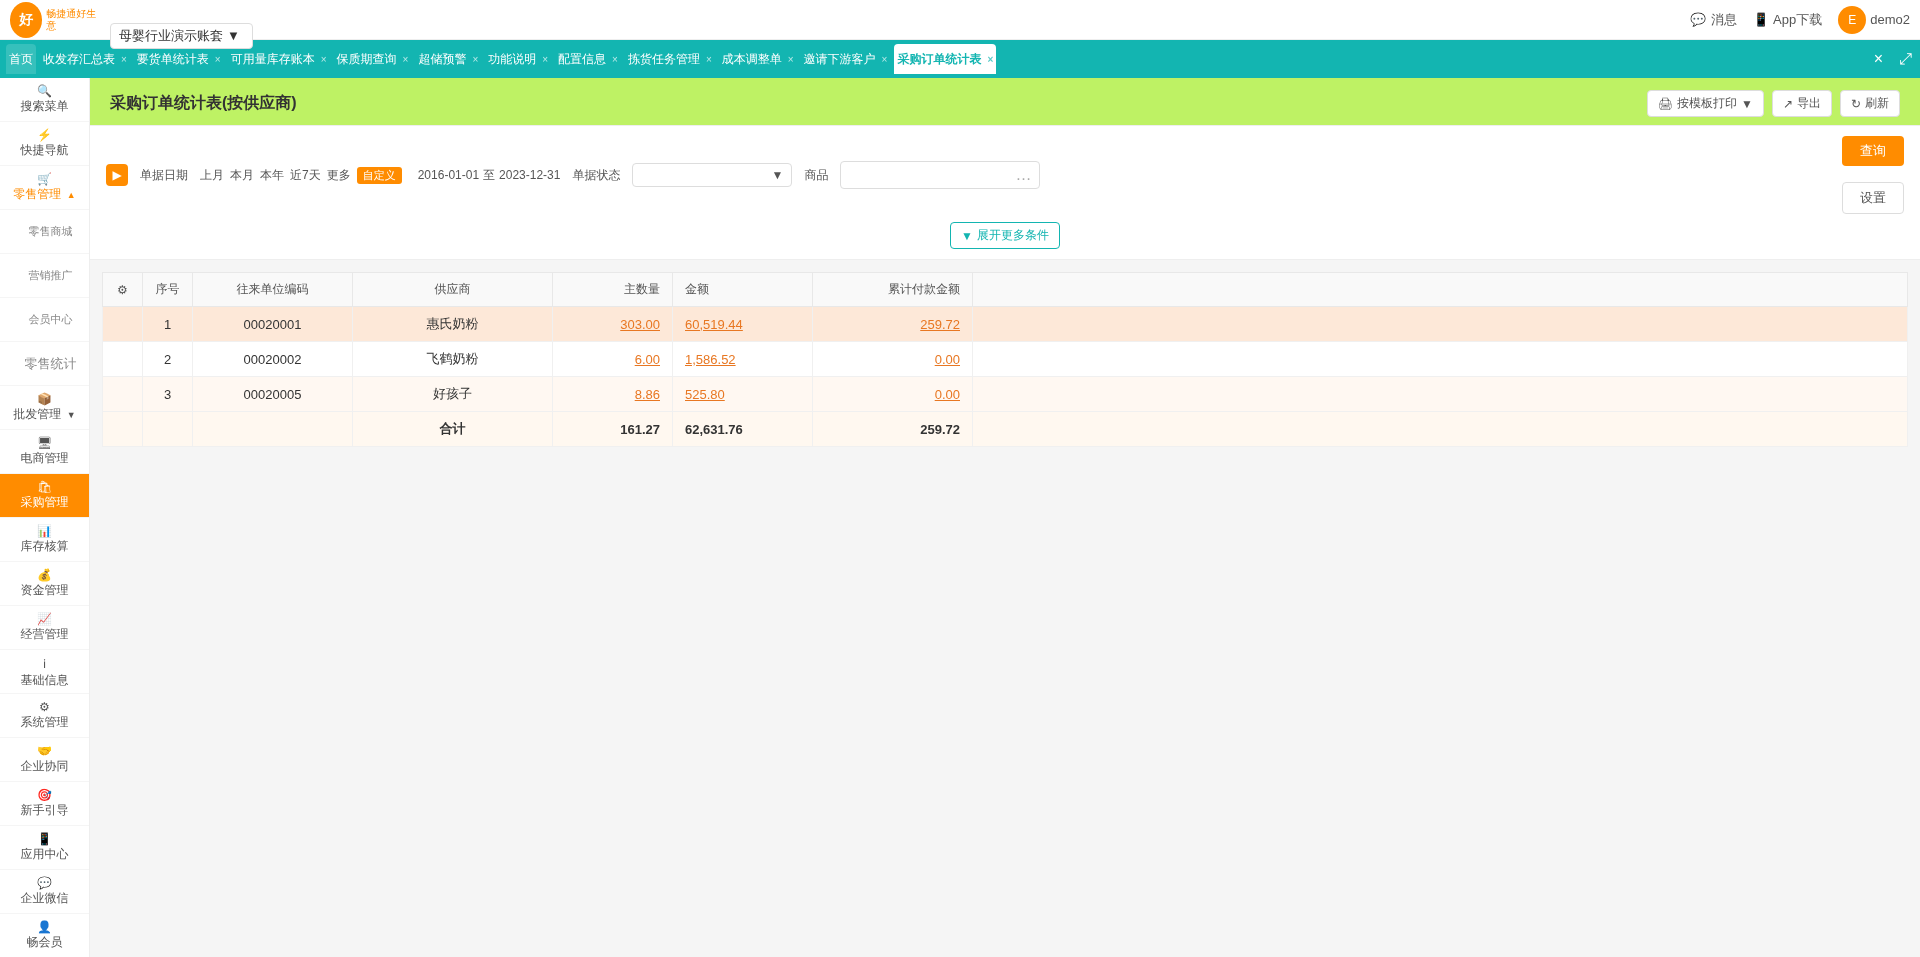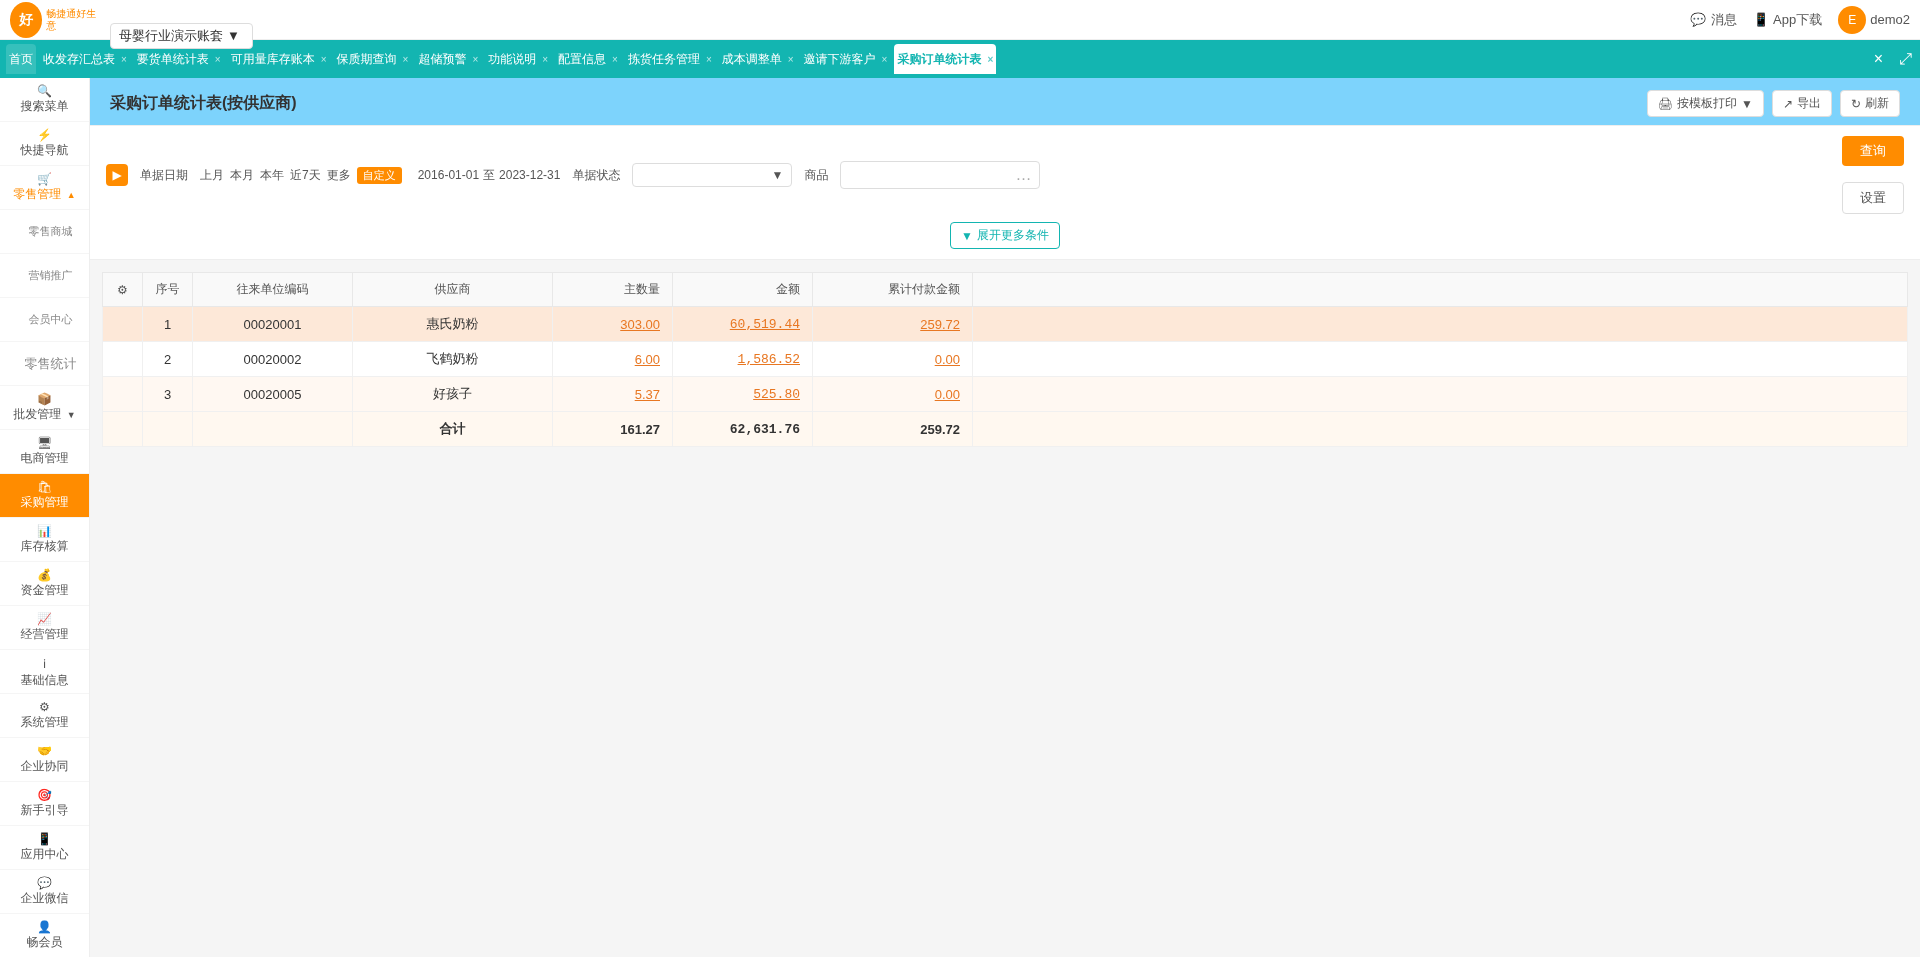--- a/index.html
+++ b/index.html
@@ -30,21 +30,21 @@
     .layout { display: flex; height: calc(957px - 40px - 38px); }
     .sidebar { width: 90px; background: #fff; border-right: 1px solid #eee; display: flex; flex-direction: column; overflow-y: auto; flex-shrink: 0; }
     .sidebar-item { display: flex; flex-direction: column; align-items: center; justify-content: center; padding: 10px 4px; cursor: pointer; color: #555; font-size: 12px; border-bottom: 1px solid #f5f5f5; text-align: center; min-height: 44px; }
     .sidebar-item.active { background: #ff8c00; color: #fff; }
     .sidebar-item.group-header { font-size: 12px; color: #555; }
     .sidebar-item.group-header.open { color: #ff8c00; }
     .sidebar-chevron { font-size: 9px; margin-left: 2px; }
 
     
     .main-content { flex: 1; overflow: hidden; background: #f5f5f5; display: flex; flex-direction: column; }
-    .page-header { background: #7dd3fc; padding: 12px 20px 8px; border-bottom: 1px solid #eee; display: flex; align-items: center; justify-content: space-between; }
+    .page-header { background: #bef264; padding: 12px 20px 8px; border-bottom: 1px solid #eee; display: flex; align-items: center; justify-content: space-between; }
     .page-title { font-size: 16px; font-weight: bold; color: #333; }
     .page-header-actions { display: flex; align-items: center; gap: 8px; }
     .btn-print { display: flex; align-items: center; gap: 4px; border: 1px solid #ddd; border-radius: 4px; padding: 4px 10px; background: #fff; cursor: pointer; font-size: 12px; color: #555; }
     .btn-export { display: flex; align-items: center; gap: 4px; border: 1px solid #ddd; border-radius: 4px; padding: 4px 10px; background: #fff; cursor: pointer; font-size: 12px; color: #555; }
     .btn-refresh { display: flex; align-items: center; gap: 4px; border: 1px solid #ddd; border-radius: 4px; padding: 4px 10px; background: #fff; cursor: pointer; font-size: 12px; color: #555; }
 
     
     .filter-area { background: #fff; padding: 10px 16px; border-bottom: 1px solid #eee; }
     .filter-row { display: flex; align-items: center; gap: 12px; flex-wrap: wrap; }
     .filter-toggle { width: 22px; height: 22px; background: #ff8c00; color: #fff; border-radius: 4px; display: flex; align-items: center; justify-content: center; cursor: pointer; font-size: 12px; flex-shrink: 0; }
@@ -67,21 +67,21 @@
     .data-table td { border: 1px solid #f0f0f0; padding: 8px 12px; font-size: 13px; color: #333; text-align: center; }
     .data-table tr.row-odd { background: #fff8f2; }
     .data-table tr.row-even { background: #fff; }
     .data-table tr.active-row td { background: #fde8d8; }
     .data-table td.link-val { color: #e87722; text-decoration: underline; cursor: pointer; }
     .data-table .col-check { width: 40px; }
     .data-table .col-no { width: 50px; }
     .data-table .col-code { width: 160px; }
     .data-table .col-supplier { width: 200px; }
     .data-table .col-qty { width: 120px; text-align: right; }
-    .data-table .col-amount { width: 140px; text-align: right; font-family: Liberation Mono, monospace; }
+    .data-table .col-amount { width: 140px; text-align: left; }
     .data-table .col-paid { width: 160px; text-align: right; }
 
     
     .table-footer { background: #fff8f0; border-top: 1px solid #eee; }
     .table-footer td { font-weight: bold; font-size: 13px; padding: 8px 12px; text-align: center; border: 1px solid #f0f0f0; }
 
     .more-dots { color: #aaa; cursor: pointer; font-size: 16px; }
     .filter-line2 { display: flex; justify-content: center; margin-top: 8px; }
   </style>
 </head>
@@ -343,21 +343,21 @@
             <td class="col-qty link-val">6.00</td>
             <td class="col-amount link-val">1,586.52</td>
             <td class="col-paid link-val">0.00</td>
             <td></td>
           </tr>
           <tr class="row-odd">
             <td class="col-check"></td>
             <td class="col-no">3</td>
             <td class="col-code">00020005</td>
             <td class="col-supplier">好孩子</td>
-            <td class="col-qty link-val">5.37</td>
+            <td class="col-qty link-val">8.86</td>
             <td class="col-amount link-val">525.80</td>
             <td class="col-paid link-val">0.00</td>
             <td></td>
           </tr>
         </tbody>
         <tfoot>
           <tr class="table-footer">
             <td></td>
             <td></td>
             <td></td>

